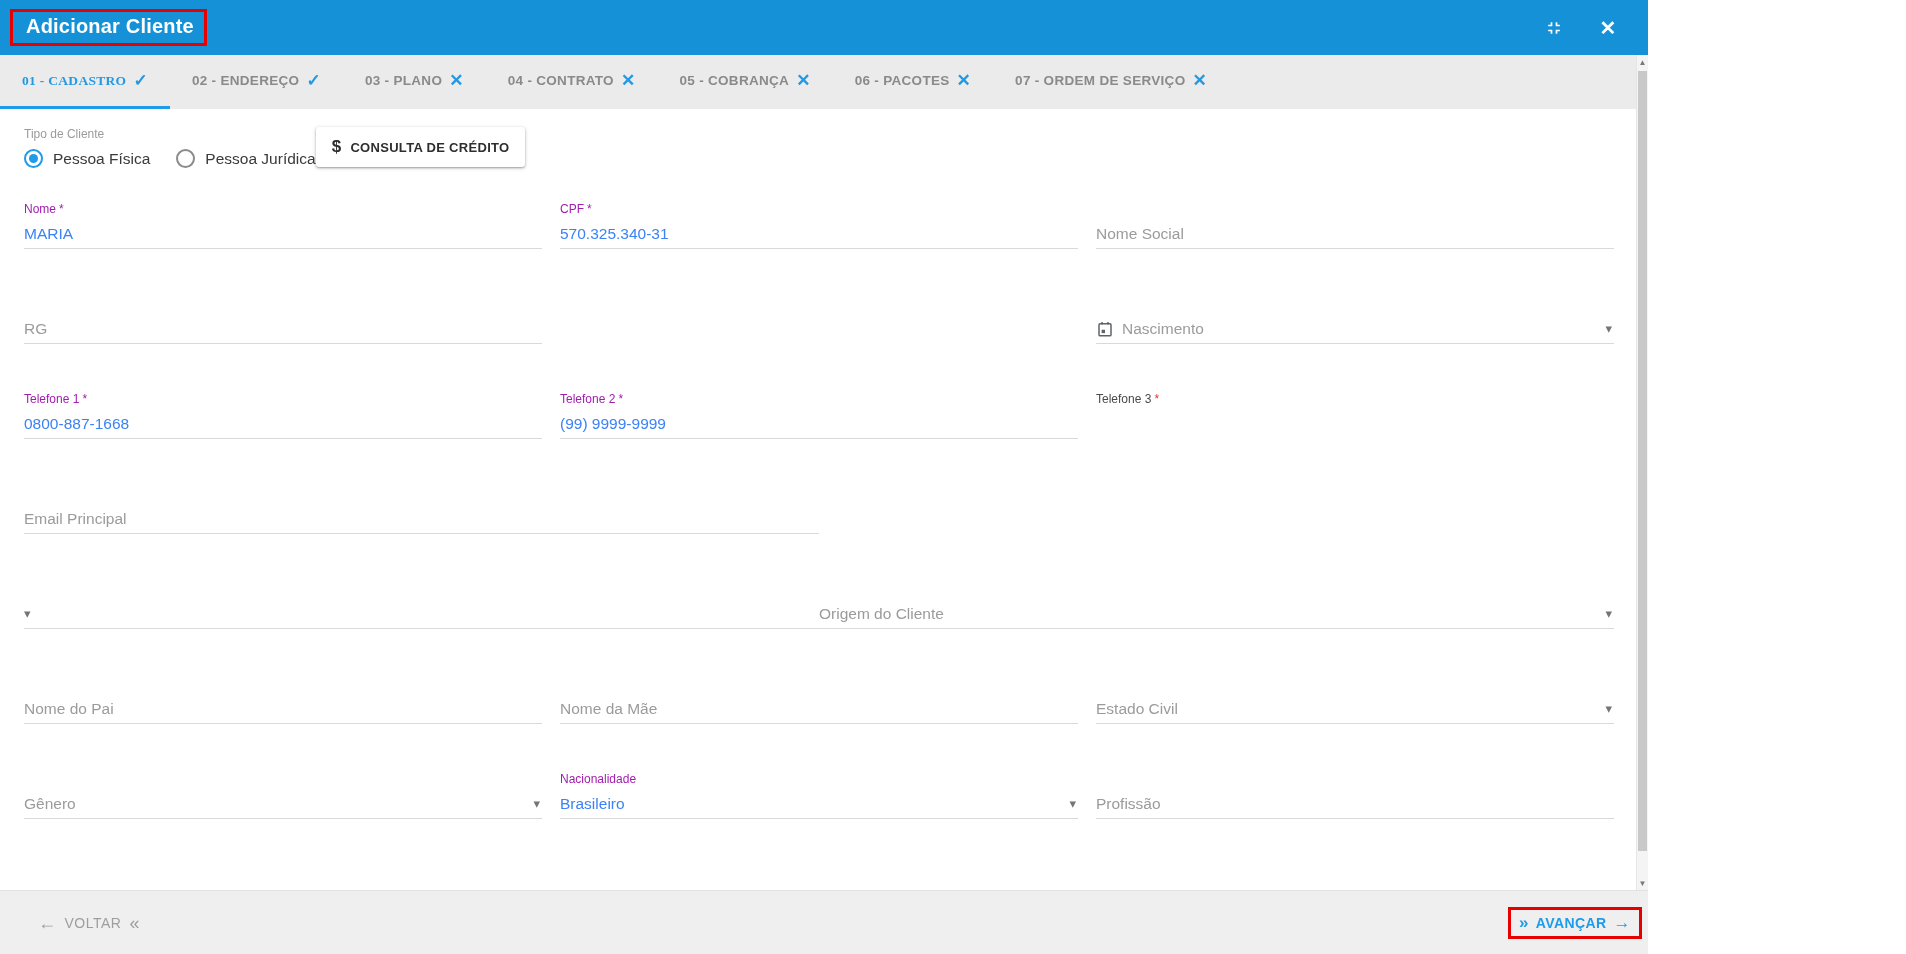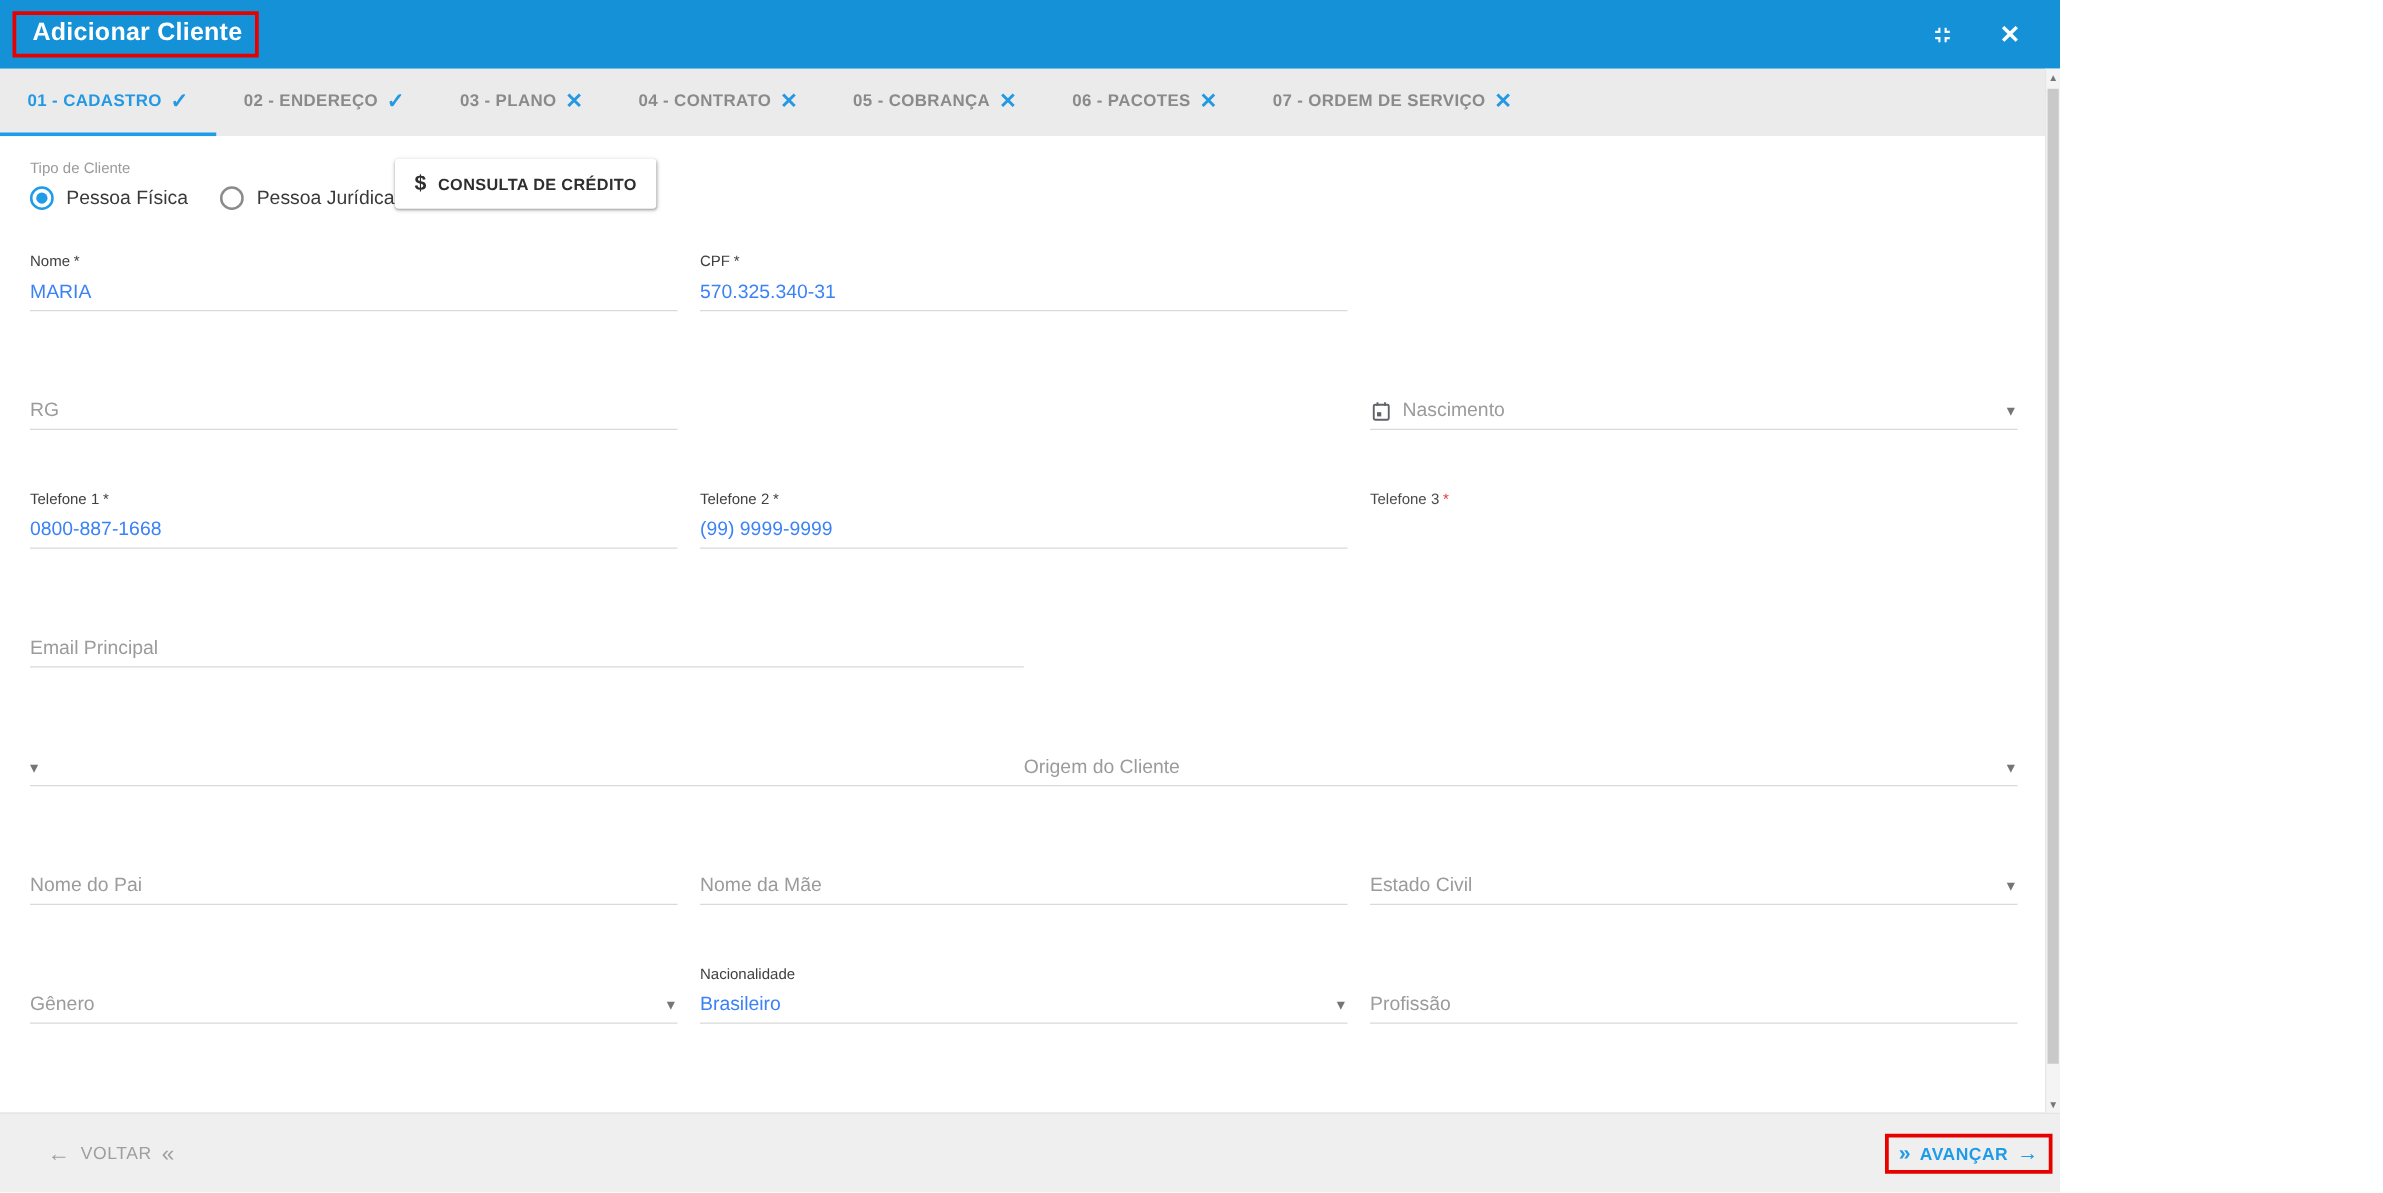--- a/index.html
+++ b/index.html
@@ -11,40 +11,40 @@
   .hdr { height:55px; background:#1591D8; display:flex; align-items:center; justify-content:space-between; padding:0 28px 0 10px; flex:0 0 auto; }
   .title-box { border:3px solid #E60000; padding:3px 10px 5px 13px; display:inline-block; }
   .title-box h1 { color:#fff; font-size:20px; font-weight:700; letter-spacing:.2px; }
   .hdr-icons { display:flex; align-items:center; gap:30px; }
   .hdr-icons .icon-btn { width:24px; height:24px; display:flex; align-items:center; justify-content:center; cursor:pointer; }
   .close-x { color:#fff; font-size:20px; font-weight:700; line-height:1; }
 
   
   .tabs { height:54px; background:#EBEBEB; display:flex; align-items:stretch; flex:0 0 auto; padding-right:14px; }
   .tab { display:flex; align-items:center; gap:7px; padding:0 22px; cursor:pointer; font-size:13.5px; font-weight:700; letter-spacing:.3px; color:#8A8A8A; border-bottom:3px solid transparent; }
-  .tab.active { color:#2499E3; border-bottom-color:#1E9BE9; }
+  .tab.active { color:#2499E3; border-bottom-color:#1E9BE9;font-family:Liberation Serif, serif; }
   .tab-status { color:#2499E3; font-size:17px; font-weight:700; line-height:1; }
 
   
   main { flex:1 1 auto; background:#fff; padding:18px 34px 0 24px; }
   .tipo-row { display:flex; align-items:flex-start; margin-bottom:34px; }
   .tipo-label { font-size:12px; color:#9B9B9B; margin-bottom:8px; }
   .radio-row { display:flex; align-items:center; gap:26px; }
   .radio-opt { display:flex; align-items:center; gap:10px; cursor:pointer; font-size:15.5px; color:#3A3A3A; }
   .rcirc { width:19px; height:19px; border-radius:50%; border:2px solid #8B8B8B; position:relative; flex:0 0 auto; }
   .radio-opt.sel .rcirc { border-color:#1E9BE9; }
   .radio-opt.sel .rcirc::after { content:""; position:absolute; left:3px; top:3px; width:9px; height:9px; border-radius:50%; background:#1E9BE9; }
   .credit-btn { display:flex; align-items:center; gap:9px; background:#fff; border:none; border-radius:3px; box-shadow:0 1px 2px rgba(0,0,0,.28), 0 1px 4px rgba(0,0,0,.18); padding:10px 16px; font-family:inherit; font-size:13px; font-weight:700; letter-spacing:.3px; color:#2E2E2E; cursor:pointer; margin-right:4px; }
   .dollar { font-size:17px; font-weight:700; }
 
   .grid3 { display:grid; grid-template-columns:1fr 1fr 1fr; column-gap:18px; margin-bottom:48px; }
   .grid2 { display:grid; grid-template-columns:1fr 1fr; margin-bottom:48px; }
 
   .field { }
-  .flabel { min-height:17px; font-size:12px; color:#404040; }
+  .flabel { min-height:17px; font-size:12px; color:#a21caf; }
   .req { margin-left:3px; }
   .fctrl { display:flex; align-items:center; height:30px; border-bottom:1px solid #D9D9D9; gap:8px; }
   .fctrl input { flex:1 1 auto; min-width:0; border:none; outline:none; background:transparent; font-family:inherit; font-size:15.5px; color:#3b82f6; padding:0; }
   .fctrl input::placeholder { color:#9B9B9B; opacity:1; }
   .field.focused .flabel { color:#4A4A4A; }
   .field.focused .req { color:#E53935; }
   .field.focused .fctrl { border-bottom:2px solid #2F3C45; }
   .dd { color:#757575; font-size:13px; line-height:1; cursor:pointer; padding-right:2px; }
   .cal { display:flex; align-items:center; cursor:pointer; }
 
@@ -140,20 +140,26 @@
         <div class="fctrl">
             <input value="MARIA" style="">
           </div>
       </div>
       <div class="field">
         <div class="flabel"><span>CPF</span><span class="req">*</span></div>
         <div class="fctrl">
             <input value="570.325.340-31" style="">
           </div>
       </div>
+      <div class="field">
+        <div class="flabel"></div>
+        <div class="fctrl">
+            <input placeholder="Nome Social" style="">
+          </div>
+      </div>
     </div>
 
     <div class="grid3">
       <div class="field">
         <div class="flabel"></div>
         <div class="fctrl">
             <input placeholder="RG" style="">
           </div>
       </div>
       <div class="field">

